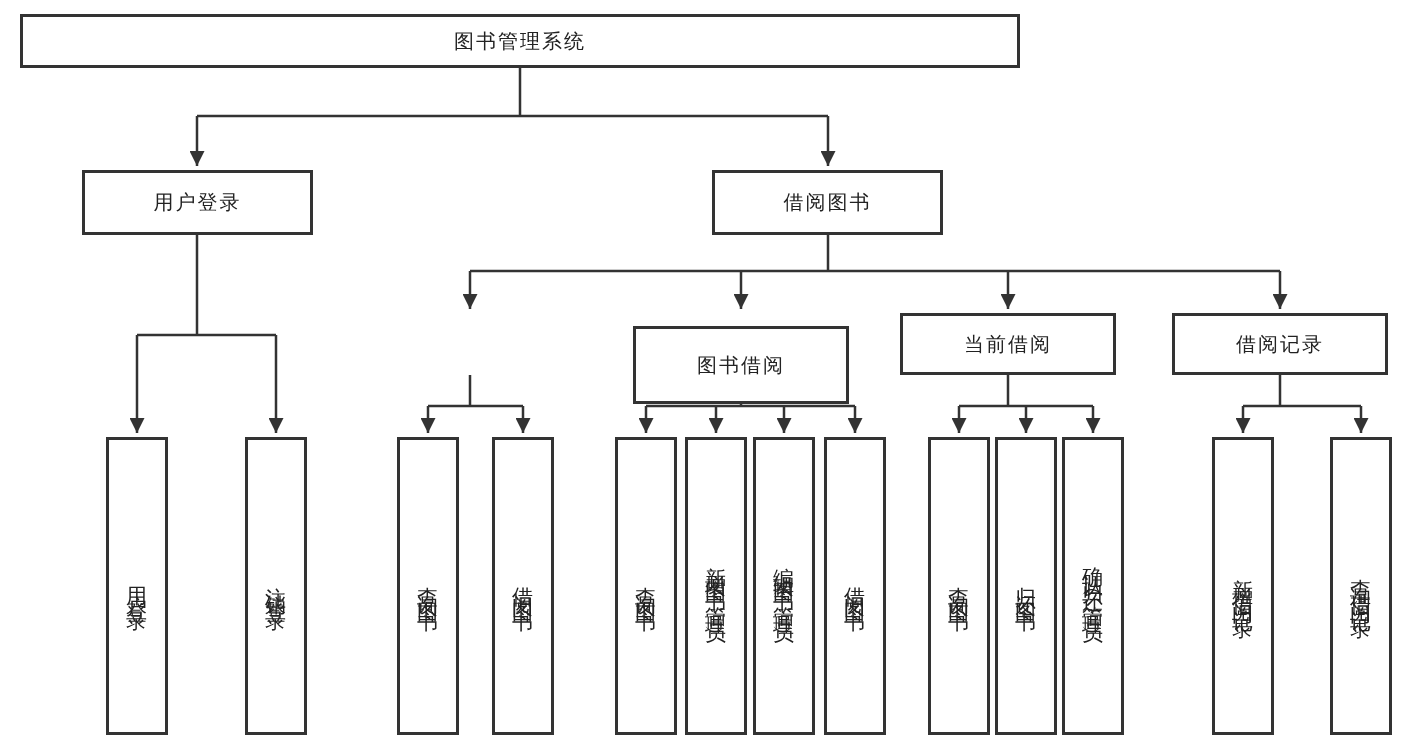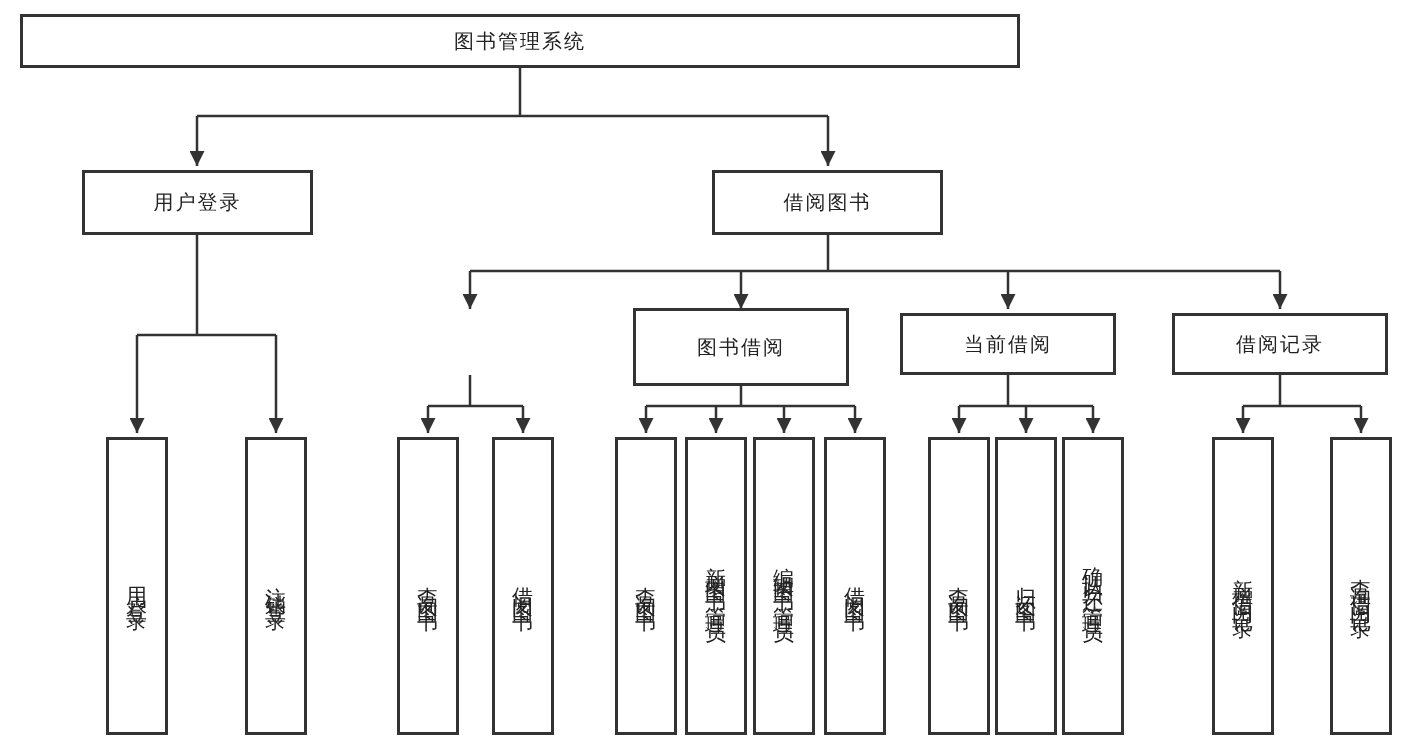--- a/index.html
+++ b/index.html
@@ -96,21 +96,21 @@
     <span>图书管理系统</span>
   </div>
 
   <div class="node" style="left:82px;top:170px;width:231px;height:65px">
     <span>用户登录</span>
   </div>
   <div class="node" style="left:712px;top:170px;width:231px;height:65px">
     <span>借阅图书</span>
   </div>
 
-  <div class="node" style="left:633px;top:308px;width:216px;height:78px">
+  <div class="node" style="left:633px;top:326px;width:216px;height:78px">
     <span>图书借阅</span>
   </div>
   <div class="node" style="left:900px;top:313px;width:216px;height:62px">
     <span>当前借阅</span>
   </div>
   <div class="node" style="left:1172px;top:313px;width:216px;height:62px">
     <span>借阅记录</span>
   </div>
 
   <div class="node leaf" style="left:106px;top:437px;width:62px;height:298px">

